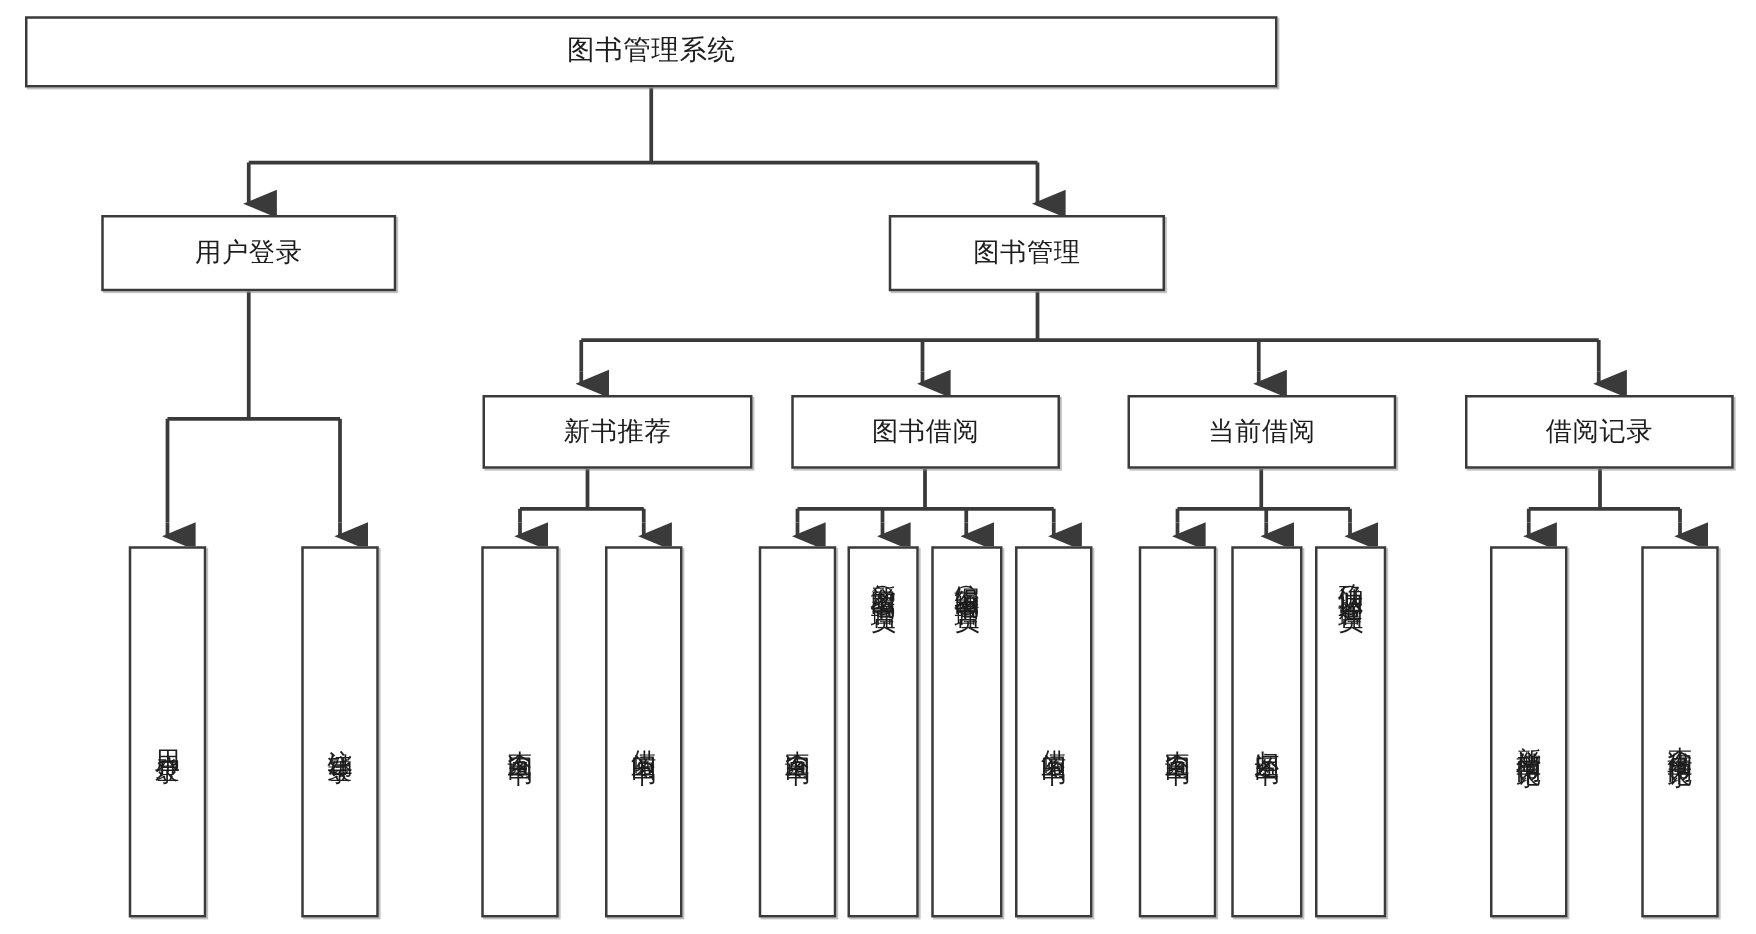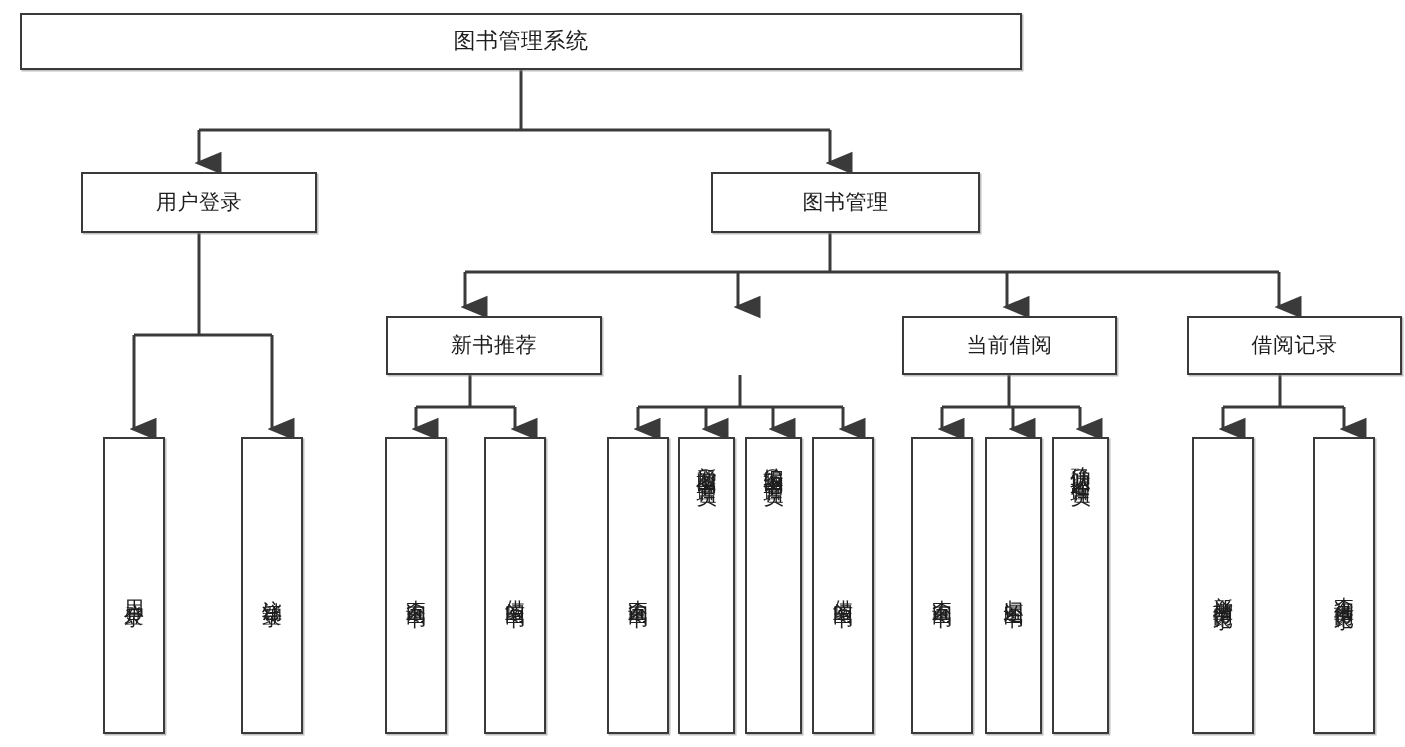--- a/index.html
+++ b/index.html
@@ -156,31 +156,34 @@
     </g>
   </svg>
 
   <div class="node root horiz" style="left:20px; top:13px; width:1002px; height:57px;">
     <span>图书管理系统</span>
   </div>
 
   <div class="node horiz" style="left:81px; top:172px; width:236px; height:61px;">
     <span>用户登录</span>
   </div>
-  <div class="node horiz" style="left:711px; top:172px; width:269px; height:61px;">
+  <div class="node horiz" style="left:711px; top:172px; width:221px; height:61px;">
     <span>图书管理</span>
   </div>
 
   <div class="node horiz" style="left:362px; top:316px; width:216px; height:59px;margin-left:24px;">
     <span>新书推荐</span>
   </div>
+  <div class="node horiz" style="left:633px; top:316px; width:215px; height:59px;">
+    <span>图书借阅</span>
+  </div>
   <div class="node horiz" style="left:902px; top:316px; width:215px; height:59px;">
     <span>当前借阅</span>
   </div>
-  <div class="node horiz" style="left:1172px; top:316px; width:215px; height:59px;margin-left:15px;">
+  <div class="node horiz" style="left:1172px; top:316px; width:215px; height:59px;">
     <span>借阅记录</span>
   </div>
 
   <div class="node leaf center" style="left:103px; top:437px; width:62px; height:297px;">
     <span class="vtext-wrap">
       <span class="vtext">用户登录</span>
     </span>
   </div>
   <div class="node leaf center" style="left:241px; top:437px; width:62px; height:297px;">
     <span class="vtext-wrap">

